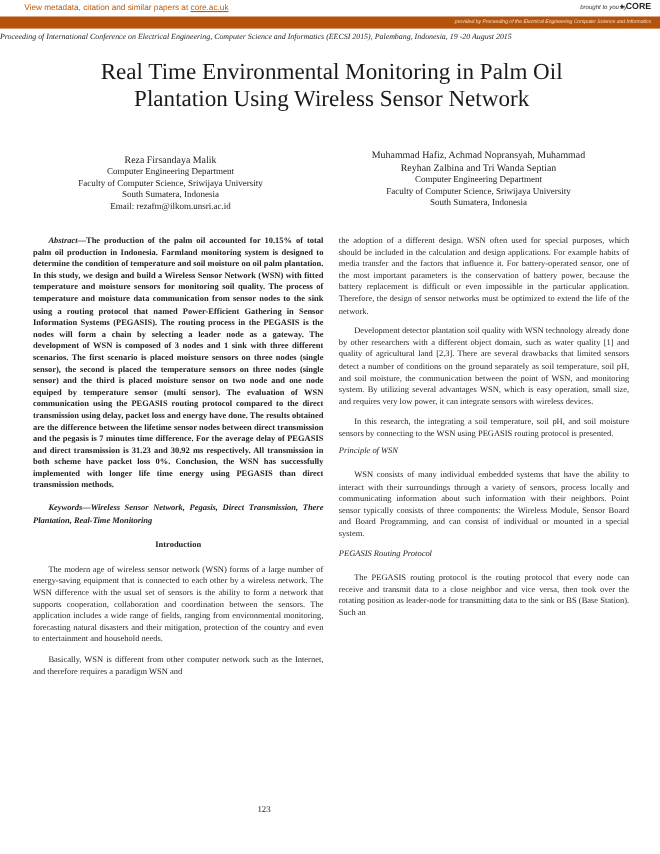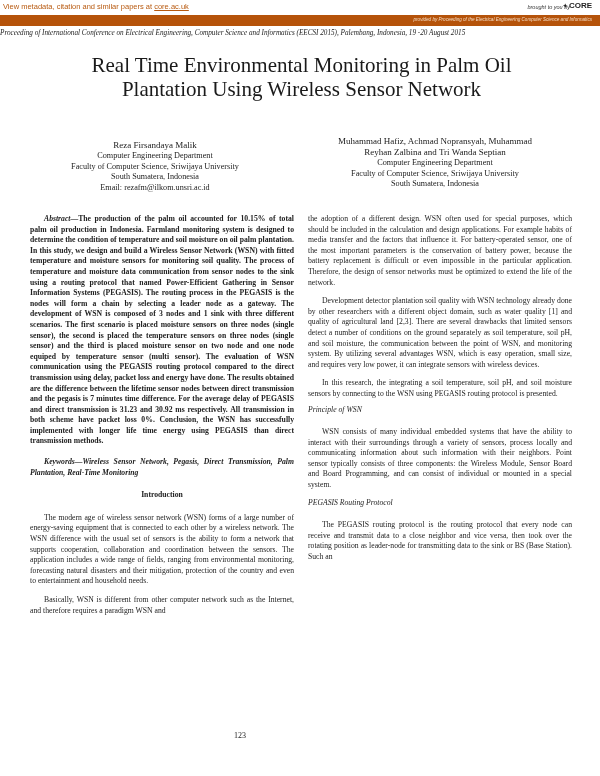--- a/index.html
+++ b/index.html
@@ -1,20 +1,20 @@
 <!DOCTYPE html>
 <html><head>
 <meta charset="utf-8">
 <style>
   * { box-sizing: border-box; margin: 0; padding: 0; }
   html, body { width: 600px; height: 776px; background: #ffffff; overflow: hidden; }
   body { position: relative; font-family: "Liberation Serif", serif; color: #1a1a1a; }
 
   .core-bar-top { position: absolute; left: 0; top: 0; width: 600px; height: 14px; background: #fff; }
-  .core-link-text { position: absolute; left: 3px; top: 2px; font-family: "Liberation Sans", sans-serif; font-size: 7.5px; color: #b85a10; }
+  .core-link-text { position: absolute; left: 22px; top: 2px; font-family: "Liberation Sans", sans-serif; font-size: 7.5px; color: #b85a10; }
   .core-link-text a { color: #b85a10; text-decoration: underline; }
   .brought-text { position: absolute; right: 30px; top: 4px; font-family: "Liberation Sans", sans-serif; font-size: 5.5px; font-style: italic; color: #333; }
   .core-logo { position: absolute; right: 8px; top: 1px; font-family: "Liberation Sans", sans-serif; font-weight: bold; font-size: 8px; color: #222; }
   .core-logo .mark { font-size: 6px; margin-right: 1px; }
   .orange-bar { position: absolute; left: 0; top: 15px; width: 600px; height: 11px; background: #b5530a; }
   .provided-text { position: absolute; right: 8px; top: 2px; font-family: "Liberation Sans", sans-serif; font-size: 4.6px; font-style: italic; color: #f5dcc4; white-space: nowrap; }
 
   .proceeding { position: absolute; left: 0; top: 29px; width: 600px; font-size: 7.2px; color: #222; font-style: italic; }
 
   .title { position: absolute; left: 0; top: 53px; width: 551px; text-align: center; font-size: 21px; line-height: 24px; color: #1a1a1a; margin-left: 26px; }
@@ -73,21 +73,21 @@
 <div class="author-block author-right">
   <div class="name">Muhammad Hafiz, Achmad Nopransyah, Muhammad</div>
   <div class="name">Reyhan Zalbina and Tri Wanda Septian</div>
   <div>Computer Engineering Department</div>
   <div>Faculty of Computer Science, Sriwijaya University</div>
   <div>South Sumatera, Indonesia</div>
 </div>
 
 <div class="col col-left">
   <p class="abstract"><span class="lead">Abstract</span><span>—The production of the palm oil accounted for 10.15% of total palm oil production in Indonesia. Farmland monitoring system is designed to determine the condition of temperature and soil moisture on oil palm plantation. In this study, we design and build a Wireless Sensor Network (WSN) with fitted temperature and moisture sensors for monitoring soil quality. The process of temperature and moisture data communication from sensor nodes to the sink using a routing protocol that named Power-Efficient Gathering in Sensor Information Systems (PEGASIS). The routing process in the PEGASIS is the nodes will form a chain by selecting a leader node as a gateway. The development of WSN is composed of 3 nodes and 1 sink with three different scenarios. The first scenario is placed moisture sensors on three nodes (single sensor), the second is placed the temperature sensors on three nodes (single sensor) and the third is placed moisture sensor on two node and one node equiped by temperature sensor (multi sensor). The evaluation of WSN communication using the PEGASIS routing protocol compared to the direct transmission using delay, packet loss and energy have done. The results obtained are the difference between the lifetime sensor nodes between direct transmission and the pegasis is 7 minutes time difference. For the average delay of PEGASIS and direct transmission is 31.23 and 30.92 ms respectively. All transmission in both scheme have packet loss 0%. Conclusion, the WSN has successfully implemented with longer life time energy using PEGASIS than direct transmission methods.</span></p>
-  <p class="keywords">Keywords—Wireless Sensor Network, Pegasis, Direct Transmission, Palm Plantation, Real-Time Monitoring</p>
+  <p class="keywords">Keywords—Wireless Sensor Network, Pegasis, Direct Transmission, There Plantation, Real-Time Monitoring</p>
   <div class="heading">Introduction</div>
   <p class="para">The modern age of wireless sensor network (WSN) forms of a large number of energy-saving equipment that is connected to each other by a wireless network. The WSN difference with the usual set of sensors is the ability to form a network that supports cooperation, collaboration and coordination between the sensors. The application includes a wide range of fields, ranging from environmental monitoring, forecasting natural disasters and their mitigation, protection of the country and even to entertainment and household needs.</p>
   <p class="para">Basically, WSN is different from other computer network such as the Internet, and therefore requires a paradigm WSN and</p>
 </div>
 
 <div class="col col-right">
   <p>the adoption of a different design. WSN often used for special purposes, which should be included in the calculation and design applications. For example habits of media transfer and the factors that influence it. For battery-operated sensor, one of the most important parameters is the conservation of battery power, because the battery replacement is difficult or even impossible in the particular application. Therefore, the design of sensor networks must be optimized to extend the life of the network.</p>
   <p class="para" style="margin-top:8px">Development detector plantation soil quality with WSN technology already done by other researchers with a different object domain, such as water quality [1] and quality of agricultural land [2,3]. There are several drawbacks that limited sensors detect a number of conditions on the ground separately as soil temperature, soil pH, and soil moisture, the communication between the point of WSN, and monitoring system. By utilizing several advantages WSN, which is easy operation, small size, and requires very low power, it can integrate sensors with wireless devices.</p>
   <p class="para" style="margin-top:8px">In this research, the integrating a soil temperature, soil pH, and soil moisture sensors by connecting to the WSN using PEGASIS routing protocol is presented.</p>
   <div class="subheading">Principle of WSN</div>

